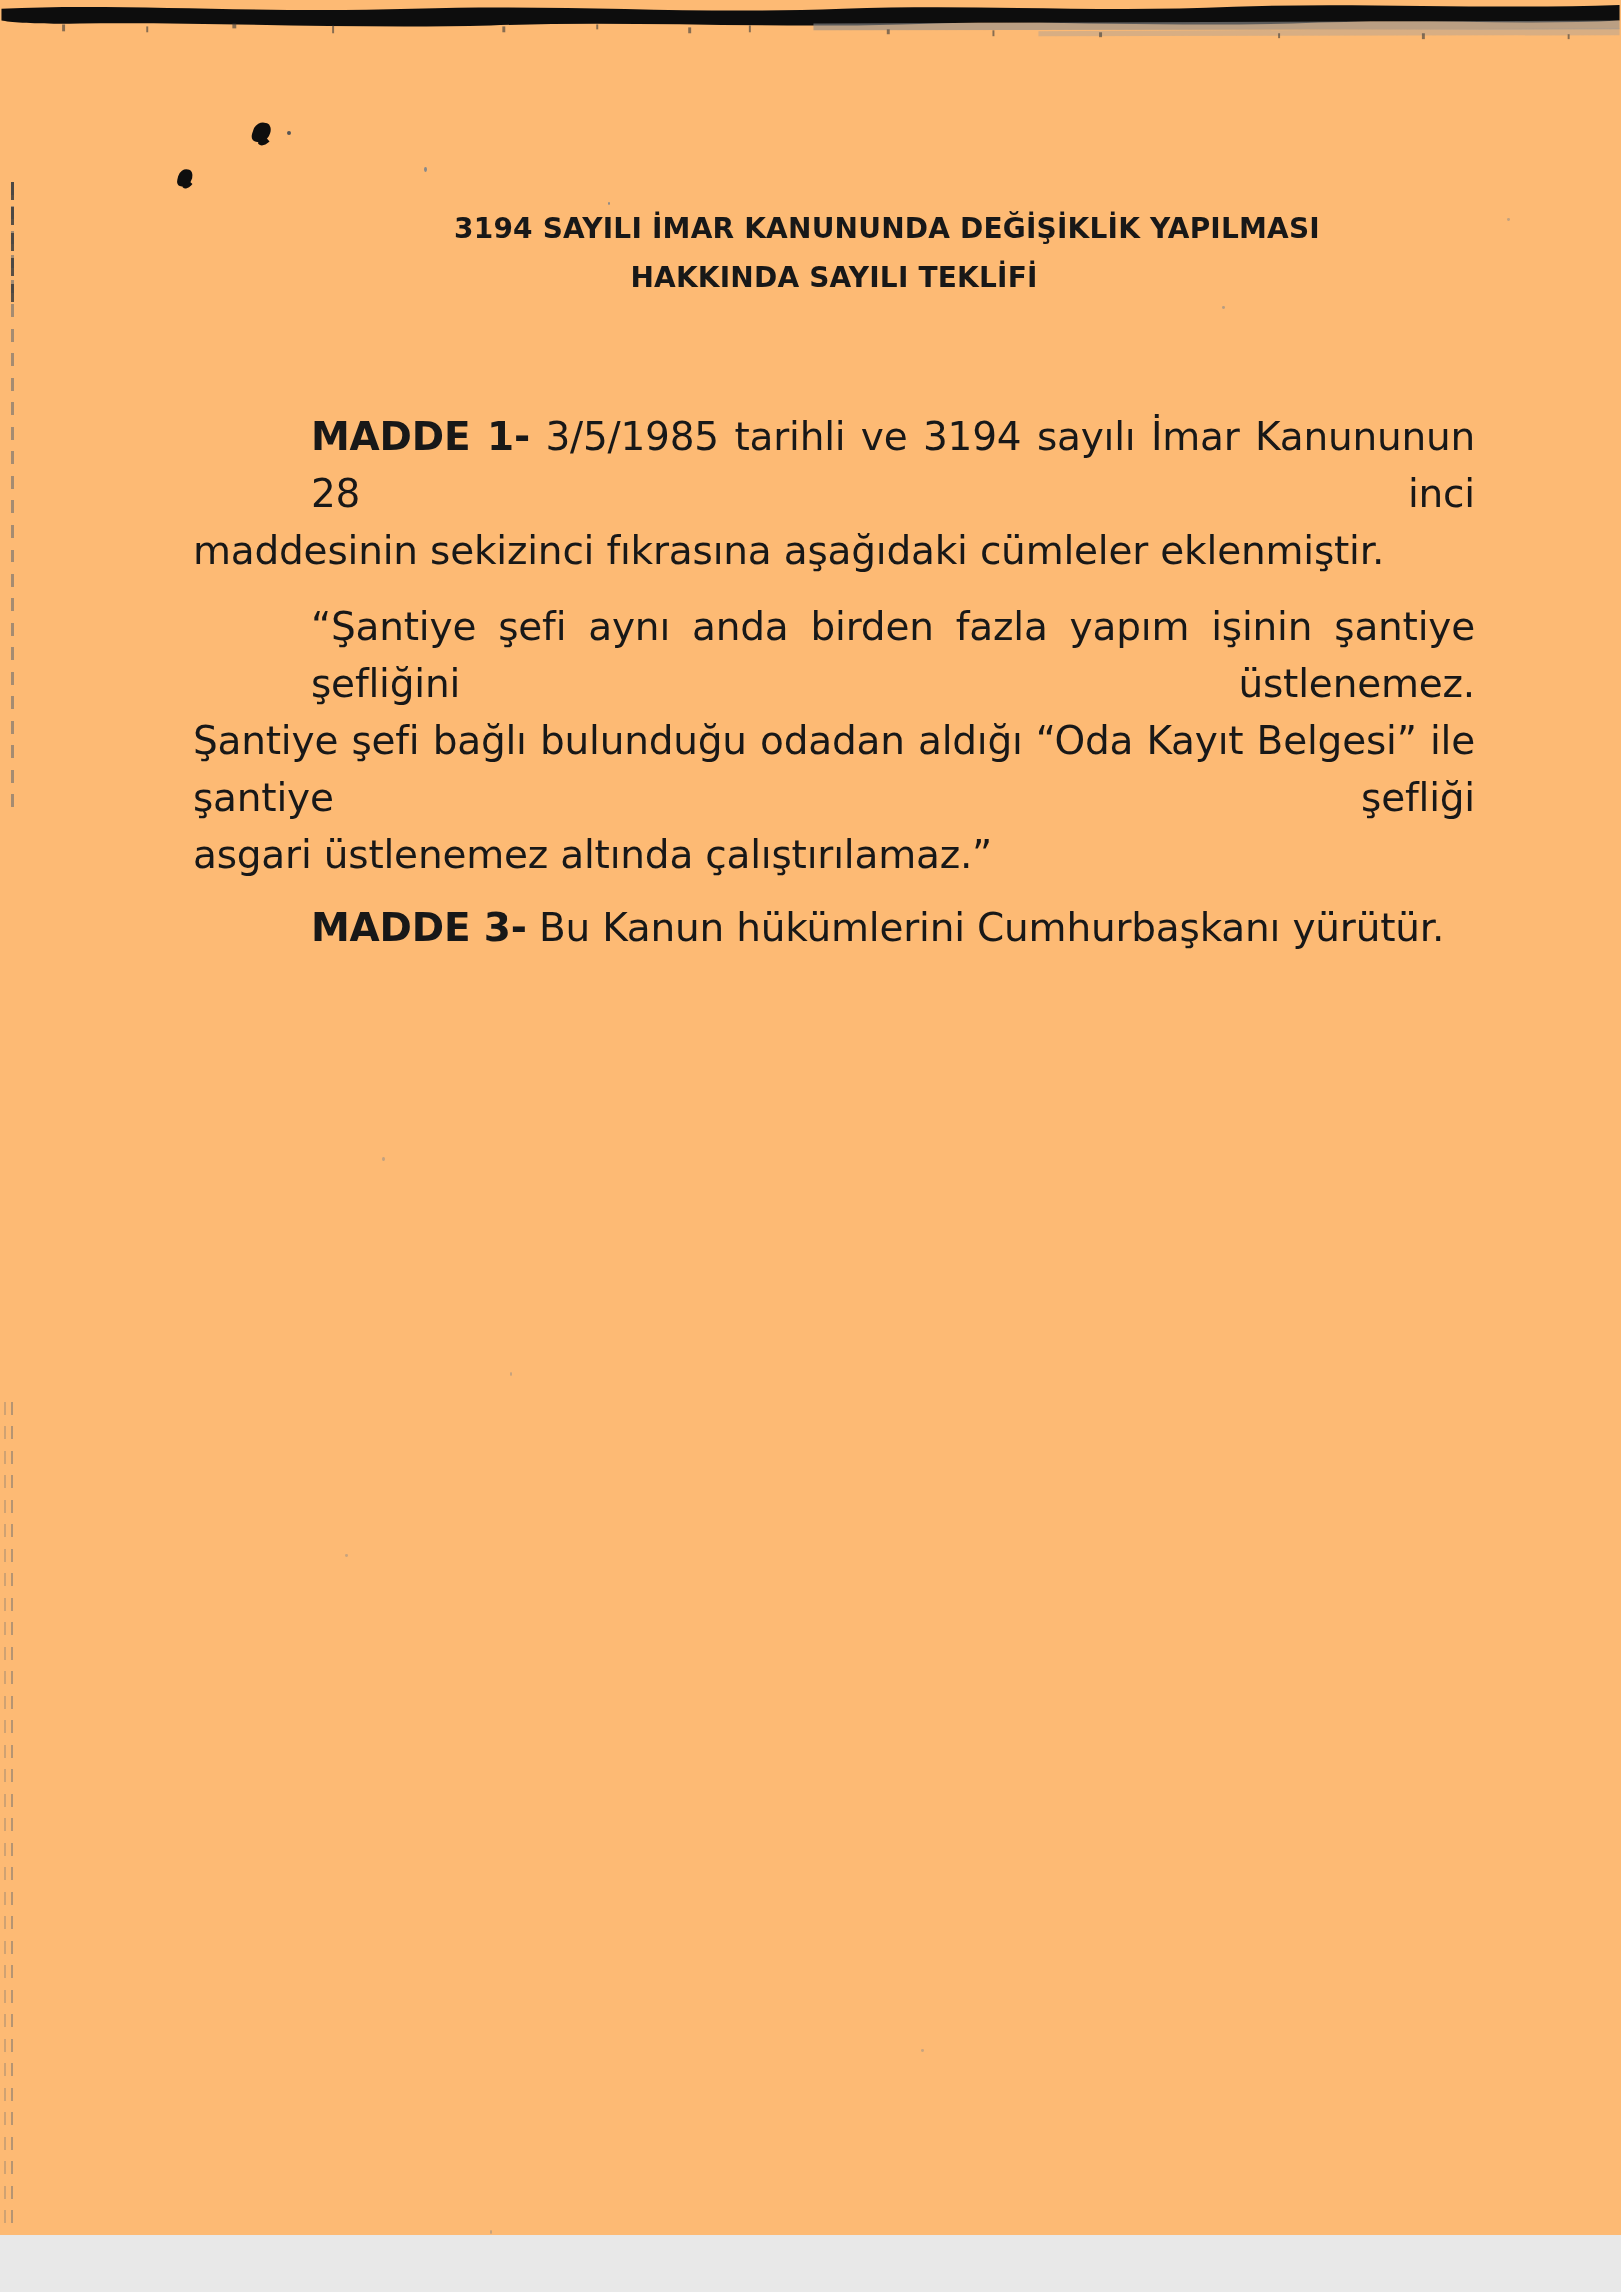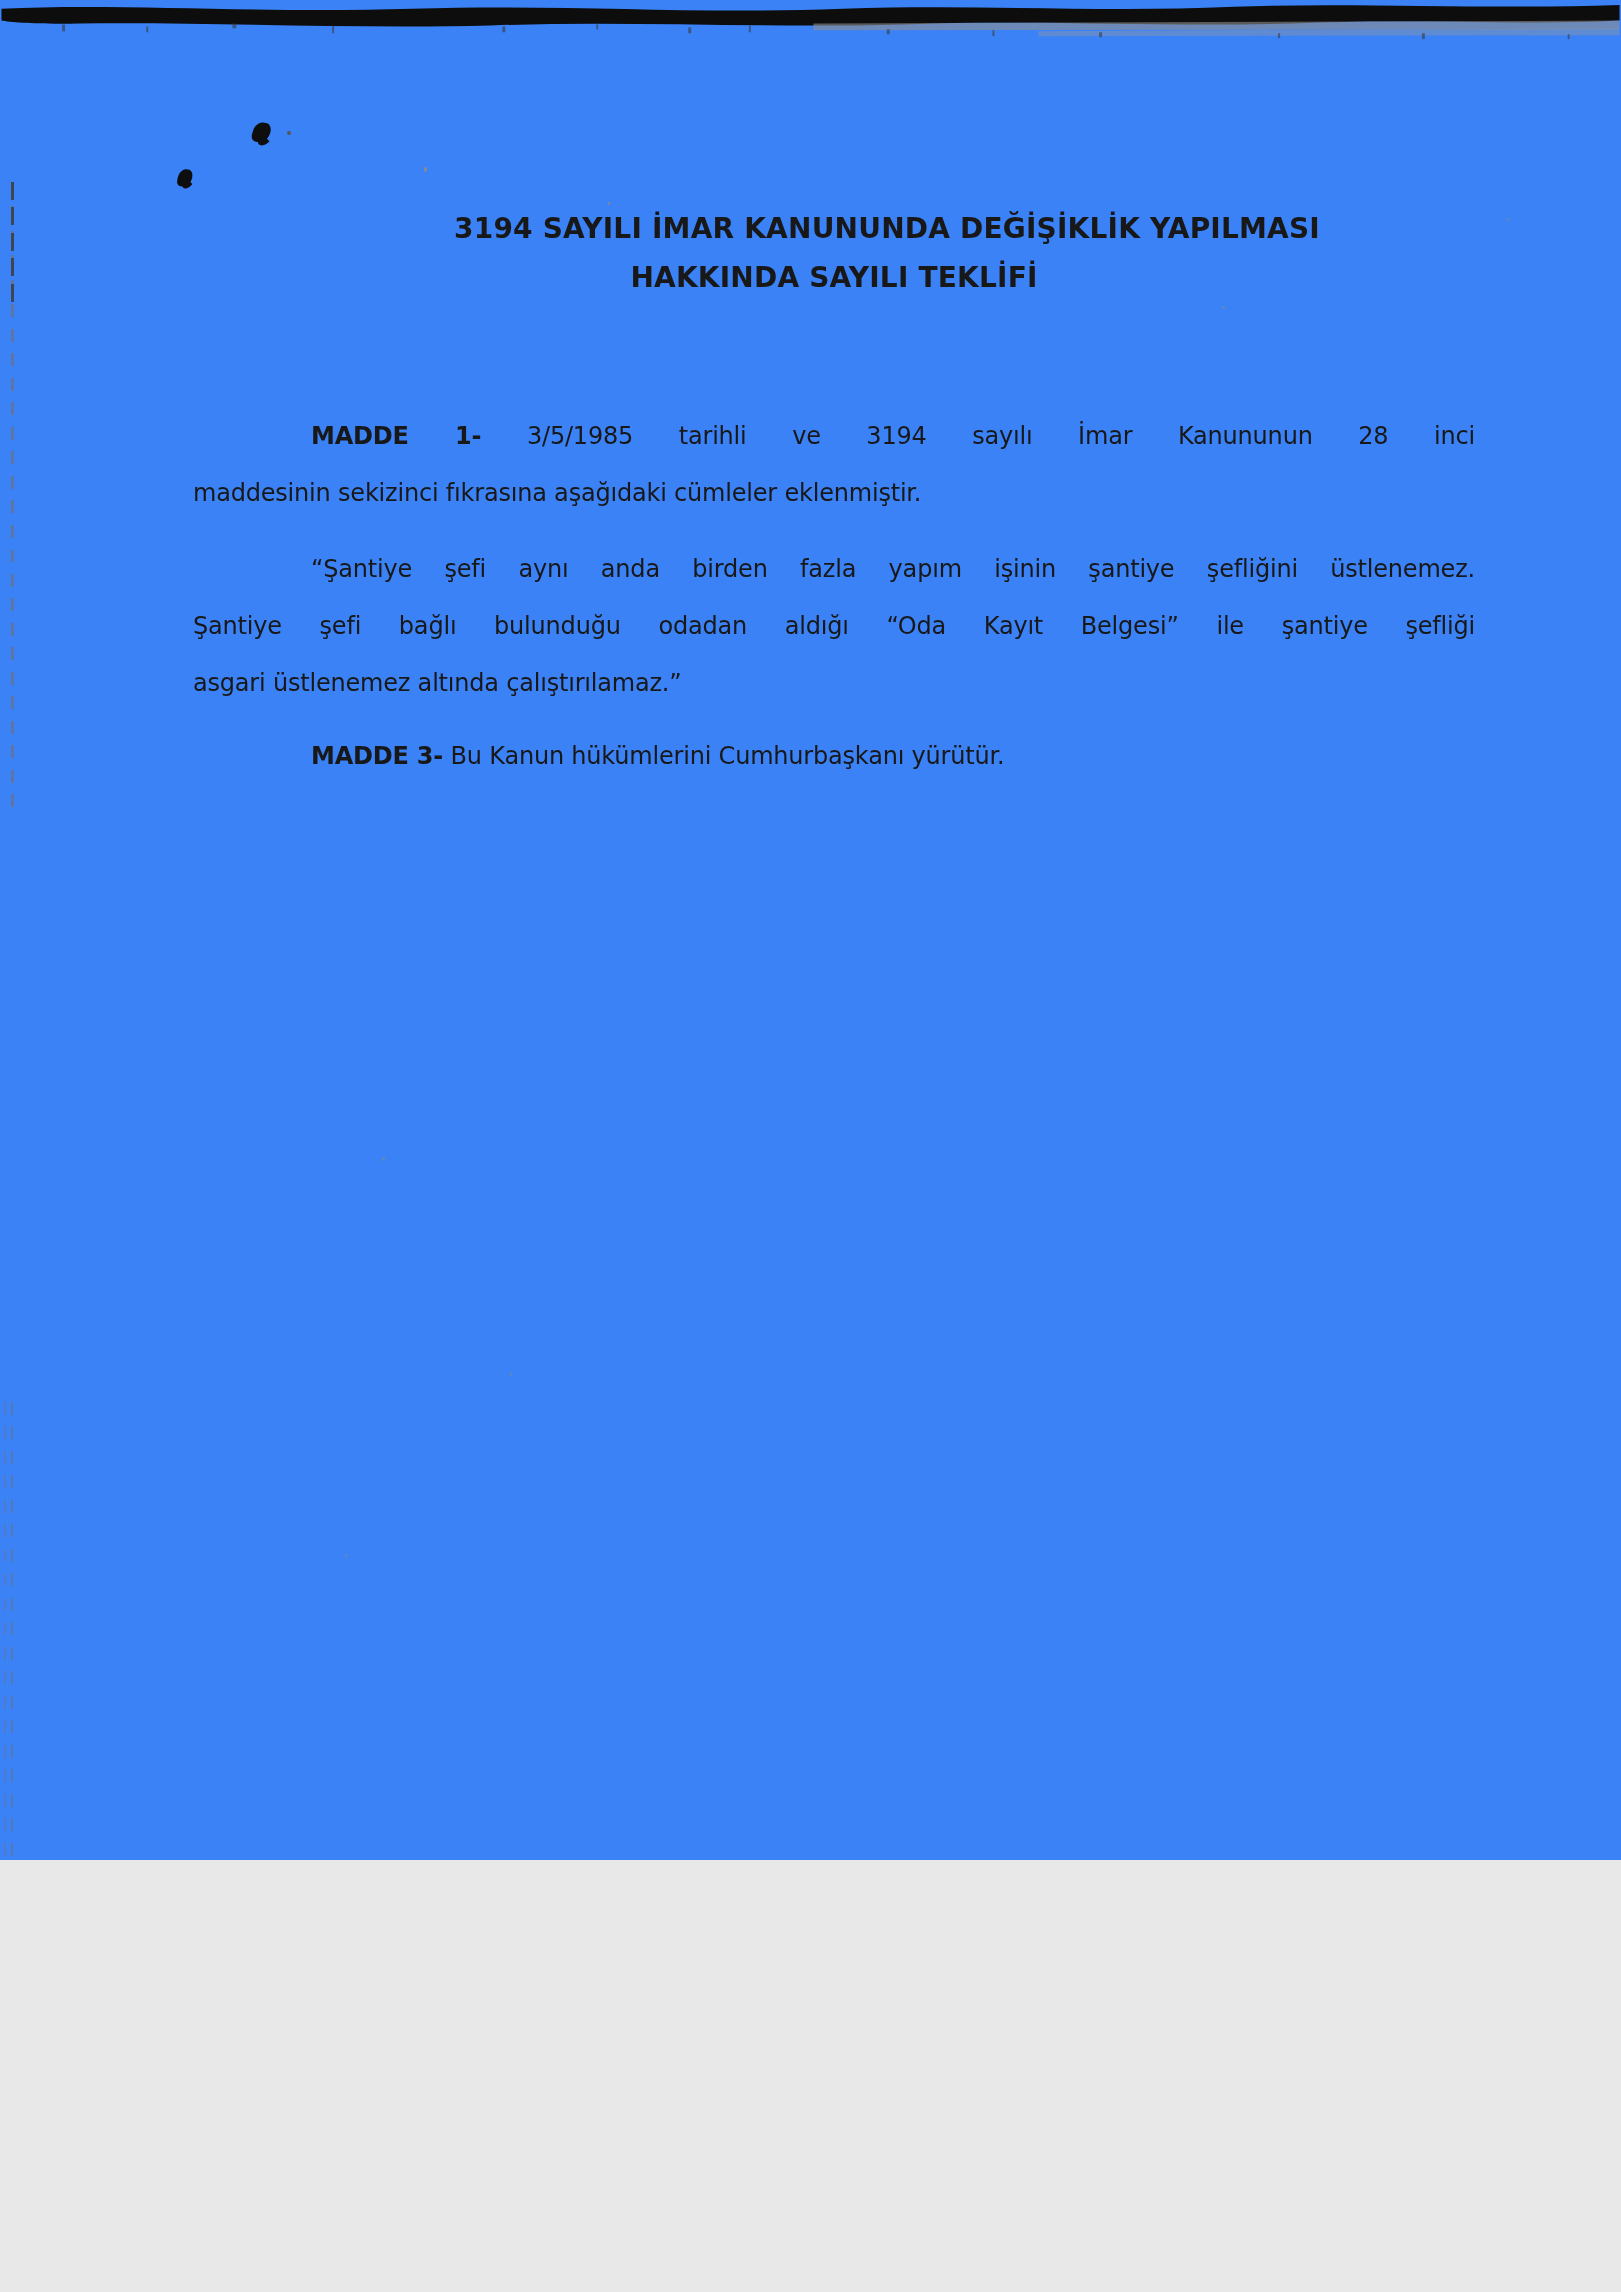--- a/index.html
+++ b/index.html
@@ -1,39 +1,39 @@
 <!DOCTYPE html>
 <html><head>
 <meta charset="utf-8">
 <style>
   html,body{margin:0;padding:0;background:#e8e8e8;}
   .page{
     position:relative;
-    width:1621px;height:1860px;
-    background:#3b82f6;
+    width:1621px;height:2235px;
+    background:#fdba74;
     overflow:hidden;
     font-family:"DejaVu Sans", sans-serif;
     color:#181818;
   }
   
   .text-col{
     position:absolute;
     left:193px; top:204px; width:1282px;
   }
   .title-line{
     font-size:28px;
     font-weight:bold;
     line-height:49px;
     text-align:center;
     white-space:nowrap;
     letter-spacing:0.2px;
   }
   .shift-right{ padding-left:106px; }
   .line{
-    font-size:24px;
+    font-size:39px;
     line-height:57px;
     letter-spacing:-0.2px;
   }
   .label{ font-weight:bold; }
   .indent{ padding-left:118px; }
   .stretch{ text-align:justify; text-align-last:justify; }
   .p-madde-1{ margin-top:106px; }
   .p-madde-1-quote{ margin-top:18.6px; }
   .p-madde-2{ margin-top:17.6px; }
   .p-madde-3{ margin-top:16.7px; }

